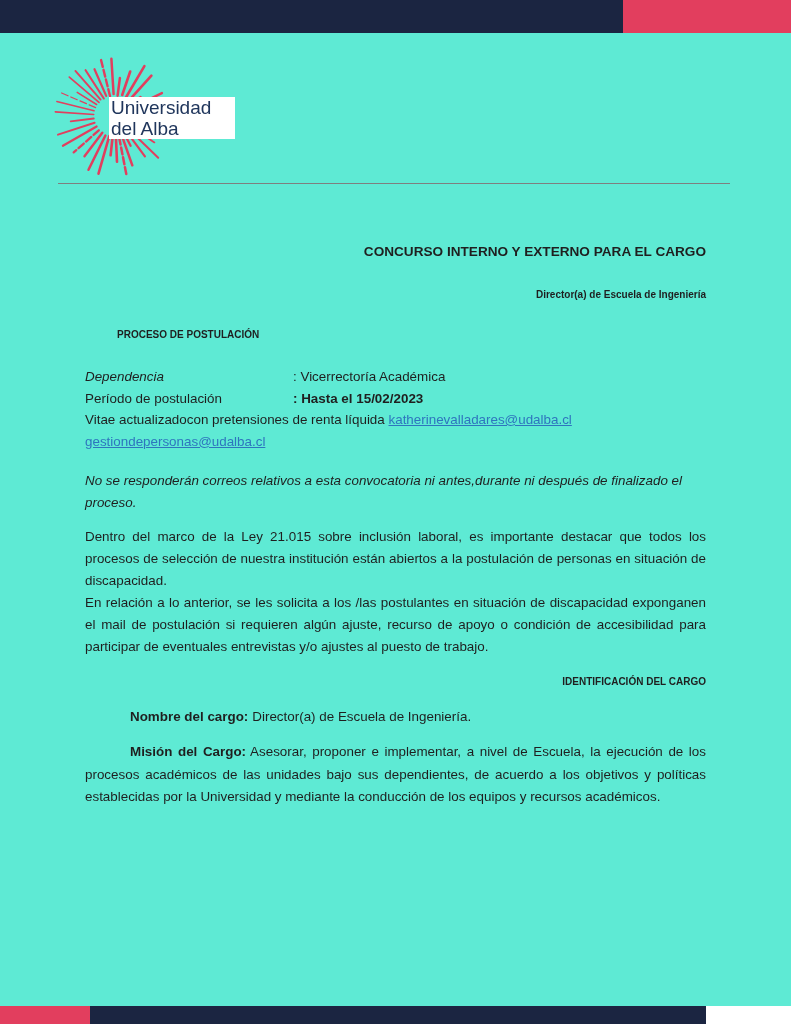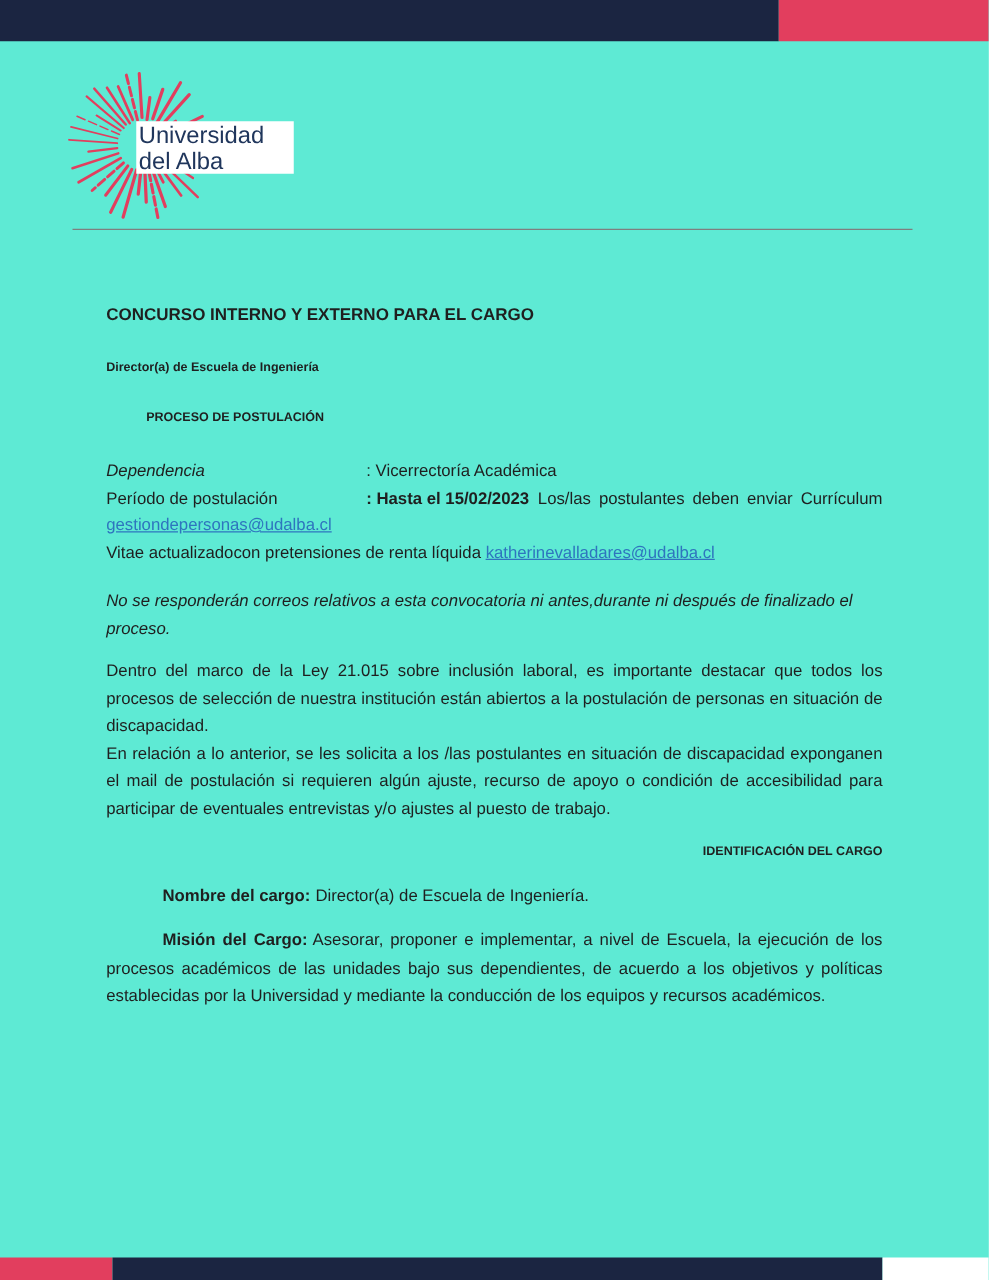--- a/index.html
+++ b/index.html
@@ -13,21 +13,21 @@
   
   .topbar{display:flex;height:33px;width:100%;}
   .topbar-navy{width:623px;height:100%;background:var(--navy);}
   .topbar-red{flex:1;height:100%;background:var(--red);}
   
   .logo-wrap{margin:20px 0 0 53px;width:185px;height:127px;}
   
   .divider{border:none;border-top:1px solid var(--rule);margin:3px 61px 0 58px;}
   
   .content{margin:0 85px;width:621px;}
-  .center{text-align:left;}
+  .center{text-align:right;}
   .bold{font-weight:700;}
   .doc-title{margin-top:60px;font-size:13.6px;}
   .doc-subtitle{margin-top:30px;font-size:10px;}
   .sec-heading{margin-top:29px;font-size:10px;font-weight:700;}
   .indent{padding-left:32px;}
   .rows{margin-top:26px;line-height:21.5px;}
   .field-label{display:inline-block;width:208px;vertical-align:top;font-style:italic;}
   .periodo-row{display:flex;}
   .periodo-label{width:208px;flex:0 0 208px;}
   .periodo-deadline{font-weight:700;white-space:nowrap;}
@@ -112,33 +112,26 @@
 
     <div class="sec-heading indent">PROCESO DE POSTULACIÓN</div>
 
     <div class="rows">
       <div>
         <span class="field-label">Dependencia</span><span>: Vicerrectoría Académica</span>
       </div>
       <div class="periodo-row">
         <span class="periodo-label">Período de postulación</span>
           <span class="periodo-deadline">: Hasta el 15/02/2023</span>
-        <span class="word-justify">
-            <span>Los/las</span>
-            <span>postulantes</span>
-            <span>deben</span>
-            <span>enviar</span>
-            <span>Currículum</span>
-          </span>
+      </div>
+      <div>
+        <span>Vitae actualizadocon pretensiones de renta líquida </span><a class="email-link">katherinevalladares@udalba.cl</a>
       </div>
       <div>
         <a class="email-link">gestiondepersonas@udalba.cl</a>
-      </div>
-      <div>
-        <span>Vitae actualizadocon pretensiones de renta líquida </span><a class="email-link">katherinevalladares@udalba.cl</a>
       </div>
     </div>
 
     <p class="nota">No se responderán correos relativos a esta convocatoria ni antes,durante ni después de finalizado el proceso.</p>
 
     <p class="para">Dentro del marco de la Ley 21.015 sobre inclusión laboral, es importante destacar que todos los procesos de selección de nuestra institución están abiertos a la postulación de personas en situación de discapacidad.</p>
     <p class="para">En relación a lo anterior, se les solicita a los /las postulantes en situación de discapacidad exponganen el mail de postulación si requieren algún ajuste, recurso de apoyo o condición de accesibilidad para participar de eventuales entrevistas y/o ajustes al puesto de trabajo.</p>
 
     <div class="sec-heading ident-heading">IDENTIFICACIÓN DEL CARGO</div>
 

